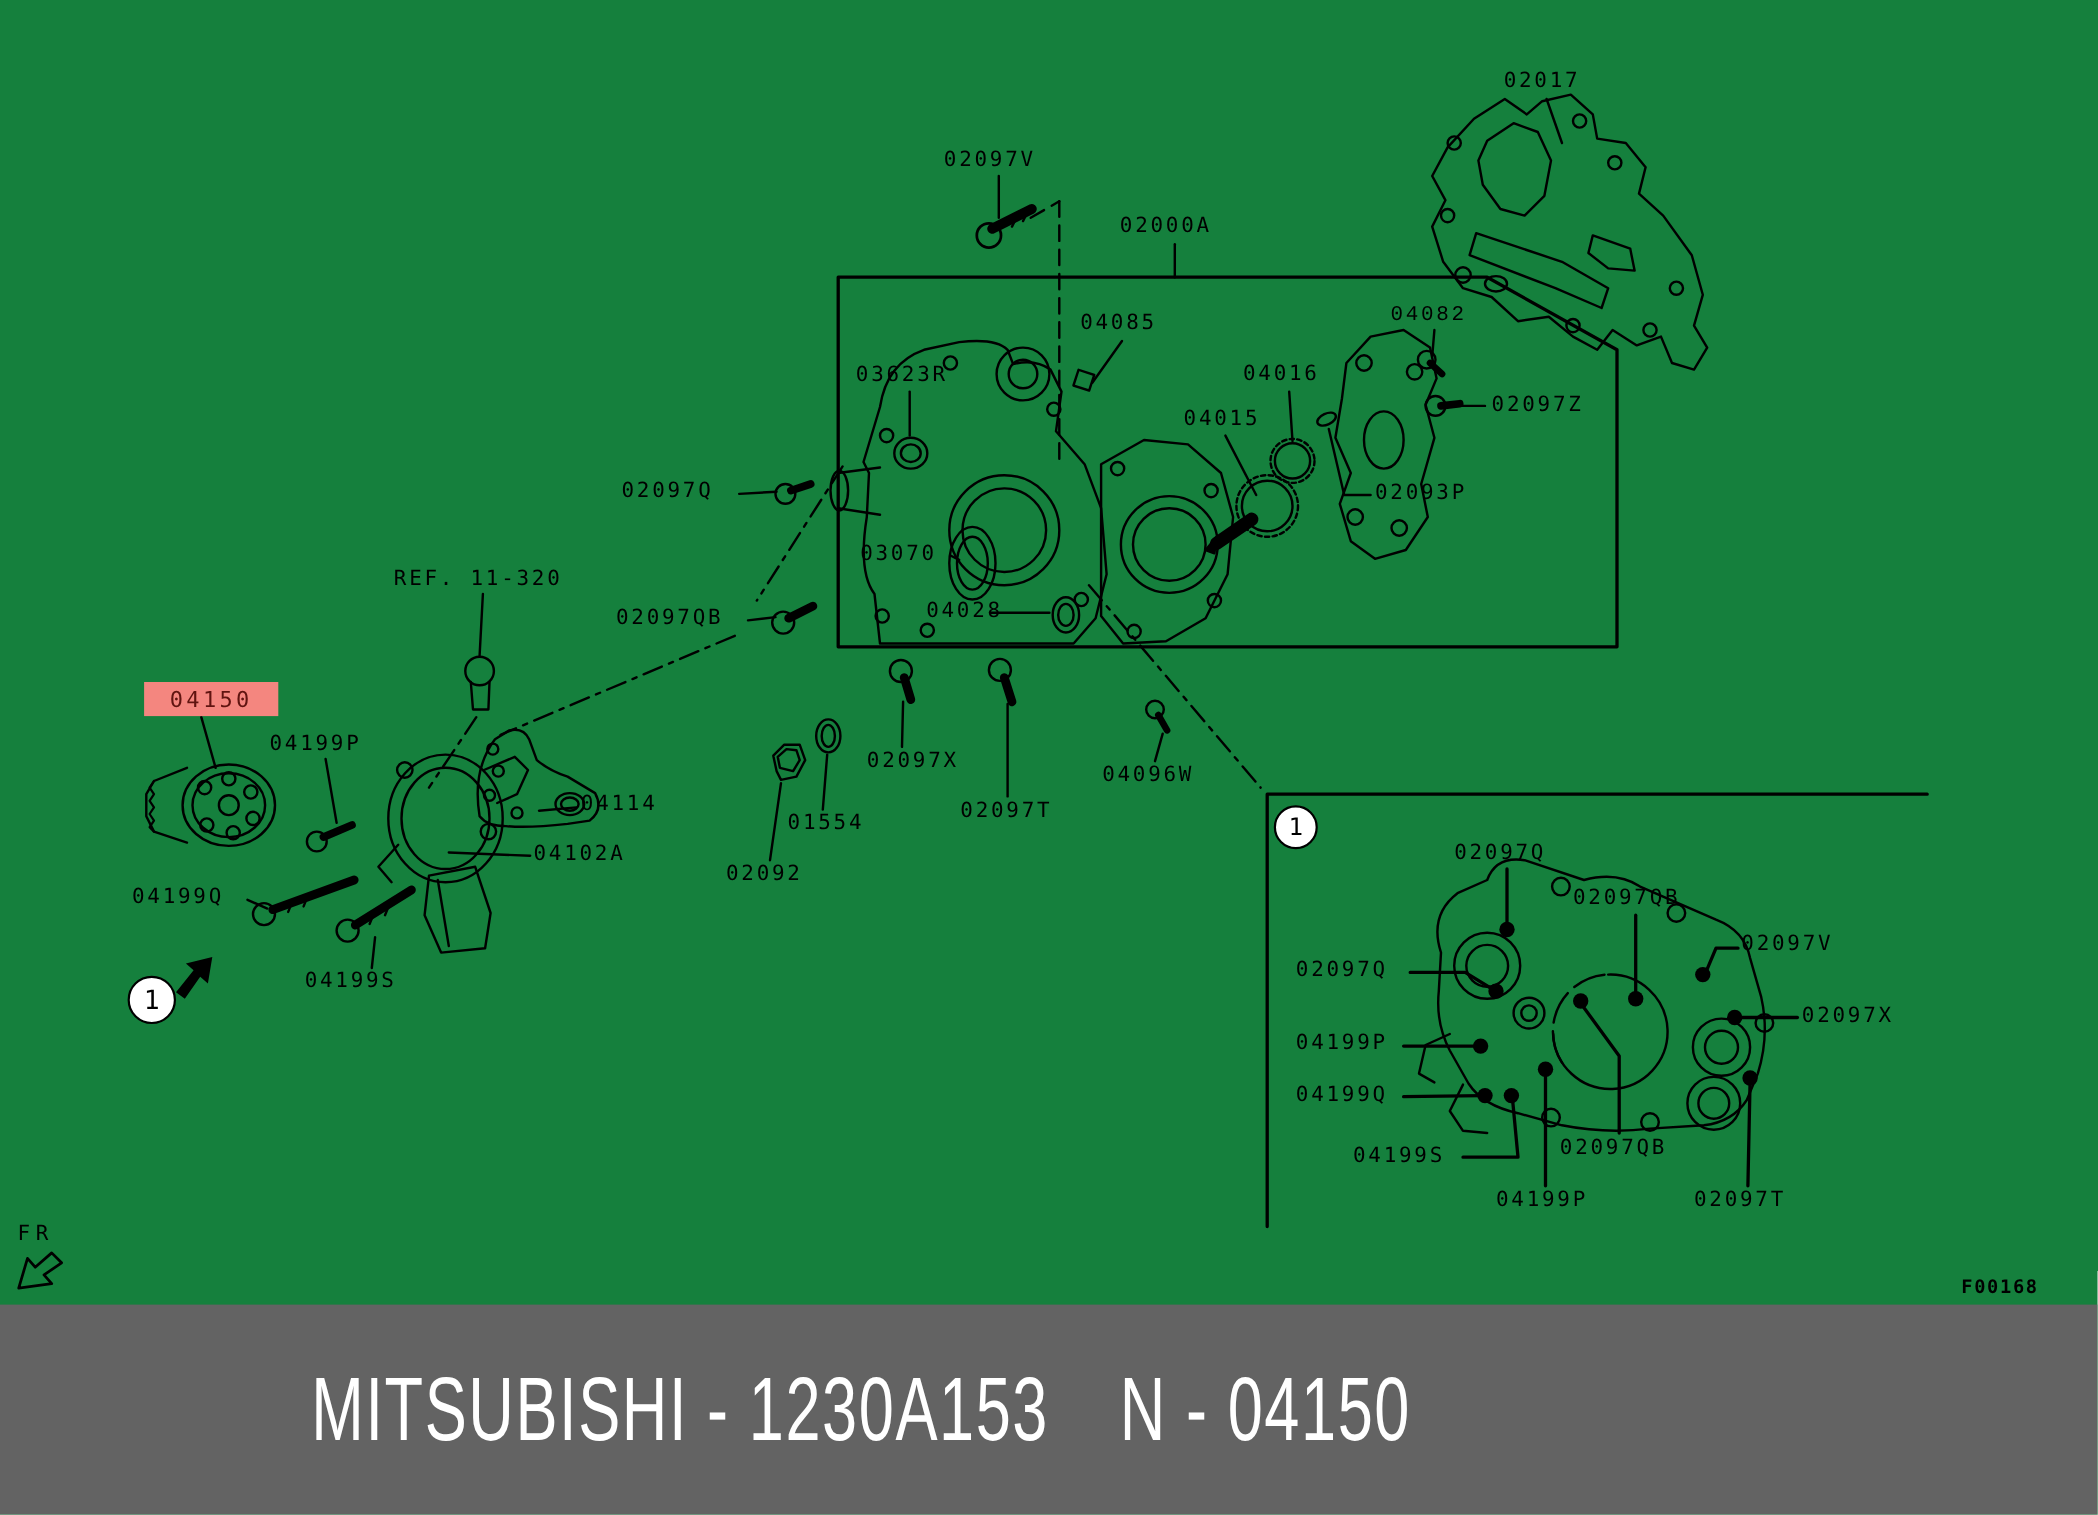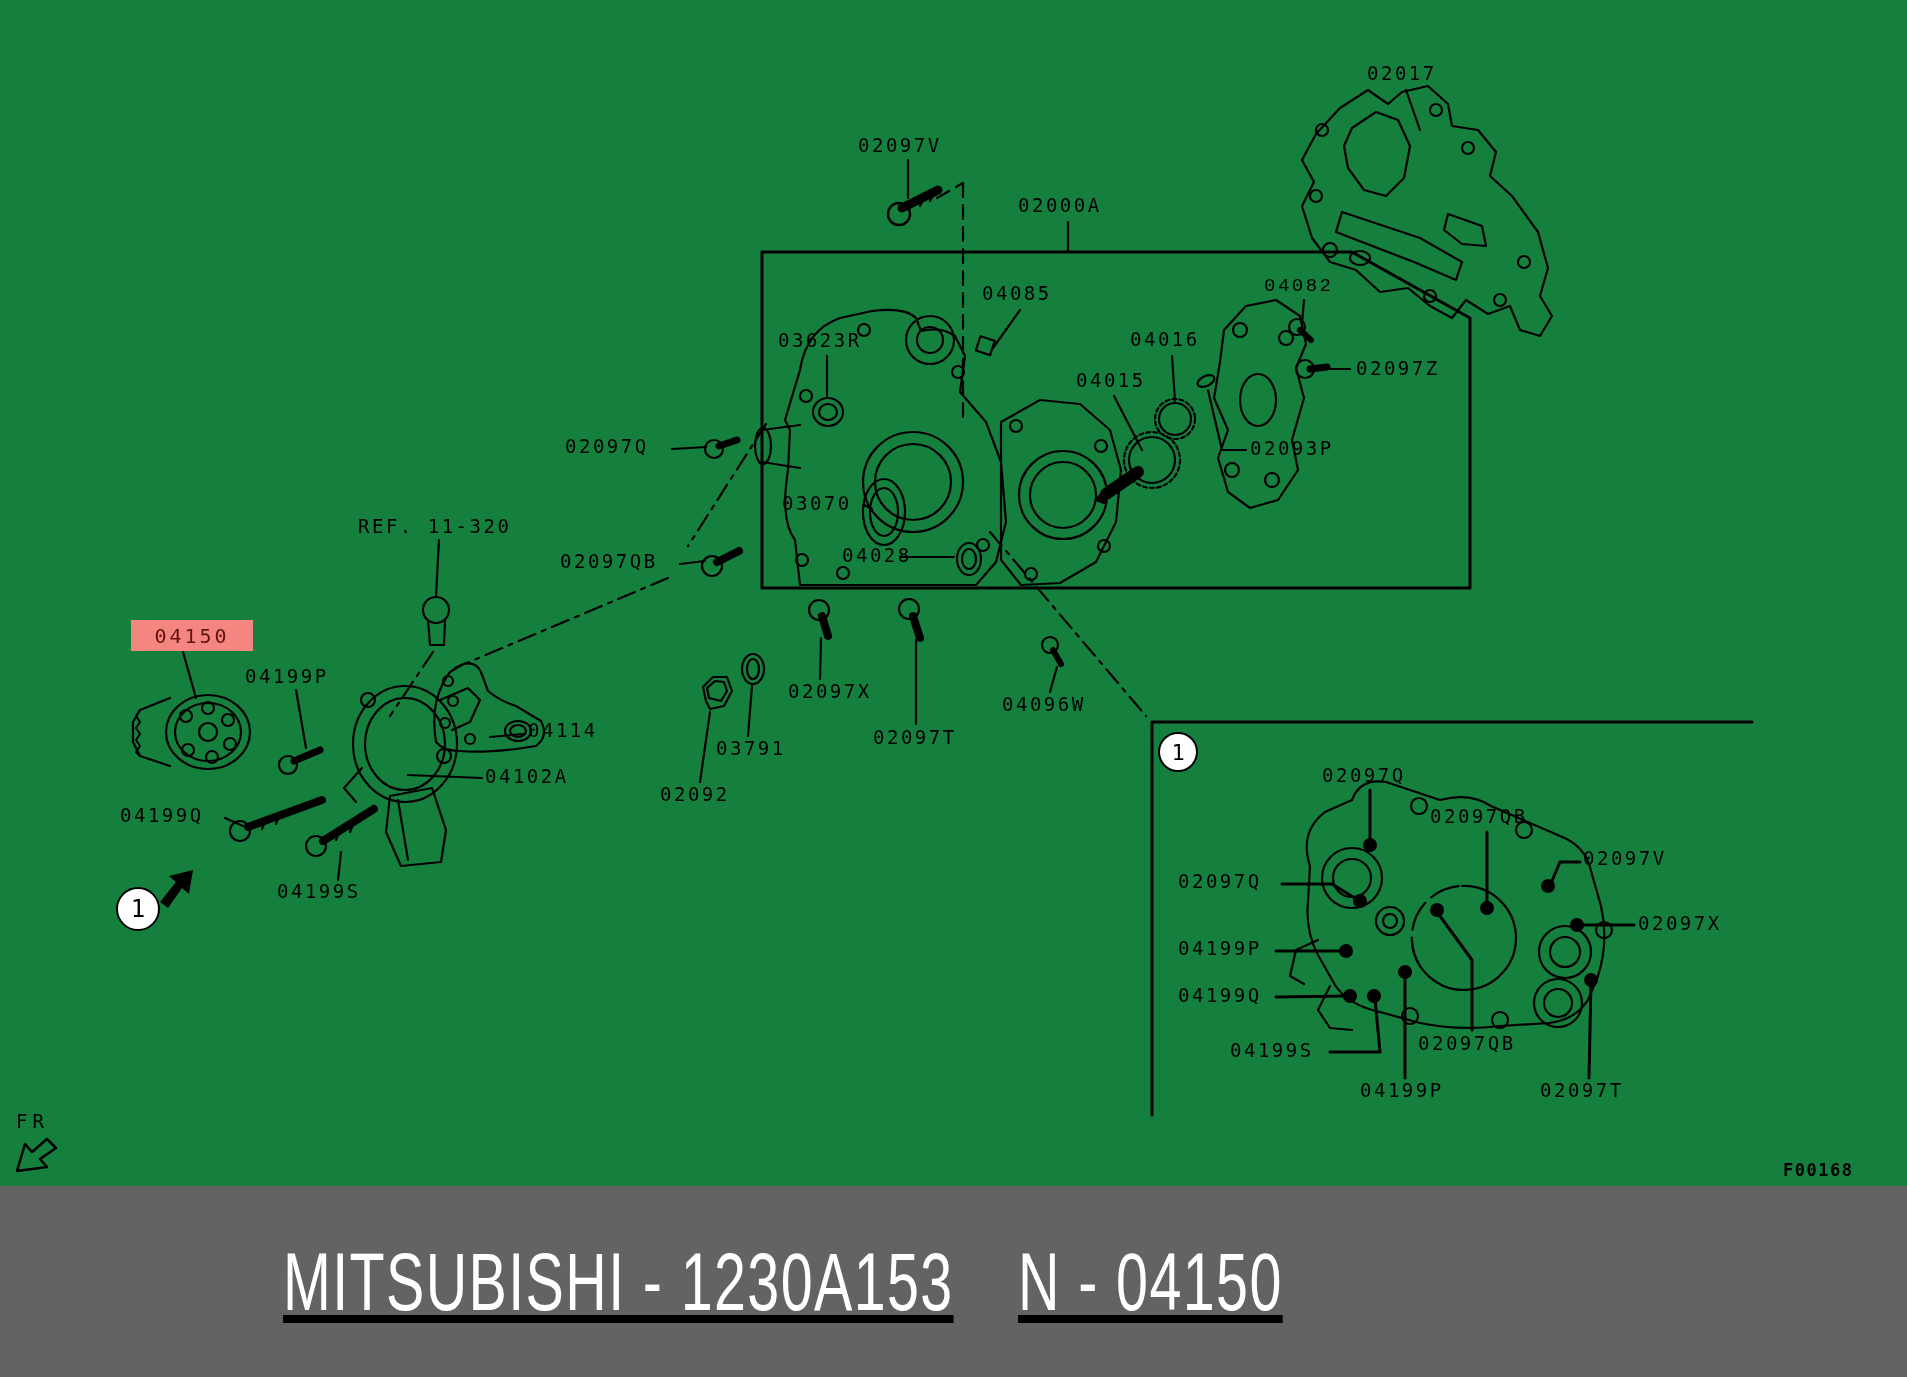--- a/index.html
+++ b/index.html
@@ -19,21 +19,21 @@
   .marker{position:absolute;border:2.5px solid var(--ink);border-radius:50%;
           display:flex;align-items:center;justify-content:center;color:var(--ink);
           background:#fff;}
   .marker.m-main{width:40px;height:40px;font-size:24px;}
   .marker.m-inset{width:36px;height:36px;font-size:22px;}
   #highlight-04150{position:absolute;left:131px;top:620px;width:122px;height:31px;
        background:var(--highlight-bg);color:var(--highlight-text);
        display:flex;align-items:center;justify-content:center;
        font-size:20px;letter-spacing:3px;}
   #banner{position:absolute;left:0;top:1186px;width:1907px;height:191px;
-          background:var(--banner-bg);display:flex;align-items:center;text-decoration:underline;}
+          background:var(--banner-bg);display:flex;align-items:center;}
   #banner-text{margin-left:283px;display:flex;gap:92px;color:var(--banner-text);
           font-family:"Liberation Sans",sans-serif;font-size:82px;font-weight:400;
           letter-spacing:2px;transform:scaleX(0.70);transform-origin:left center;
           white-space:nowrap;}
 </style>
 </head>
 <body>
 
 <div id="stage">
 
@@ -341,21 +341,21 @@
   <div class="lbl" style="left:1356px;top:359px;">02097Z</div>
   <div class="lbl" style="left:565px;top:437px;">02097Q</div>
   <div class="lbl" style="left:1250px;top:439px;">02093P</div>
   <div class="lbl" style="left:782px;top:494px;">03070</div>
   <div class="lbl" style="left:842px;top:546px;">04028</div>
   <div class="lbl" style="left:560px;top:552px;">02097QB</div>
   <div class="lbl" style="left:358px;top:517px;">REF. 11-320</div>
   <div class="lbl" style="left:245px;top:667px;">04199P</div>
   <div class="lbl" style="left:528px;top:721px;">04114</div>
   <div class="lbl" style="left:485px;top:767px;">04102A</div>
-  <div class="lbl" style="left:716px;top:739px;">03791</div>
+  <div class="lbl" style="left:716px;top:739px;">01554</div>
   <div class="lbl" style="left:660px;top:785px;">02092</div>
   <div class="lbl" style="left:788px;top:682px;">02097X</div>
   <div class="lbl" style="left:873px;top:728px;">02097T</div>
   <div class="lbl" style="left:1002px;top:695px;">04096W</div>
   <div class="lbl" style="left:120px;top:806px;">04199Q</div>
   <div class="lbl" style="left:277px;top:882px;">04199S</div>
 
   <div id="highlight-04150">04150</div>
 
   <div class="marker m-main" style="left:116px;top:887px;">1</div>

